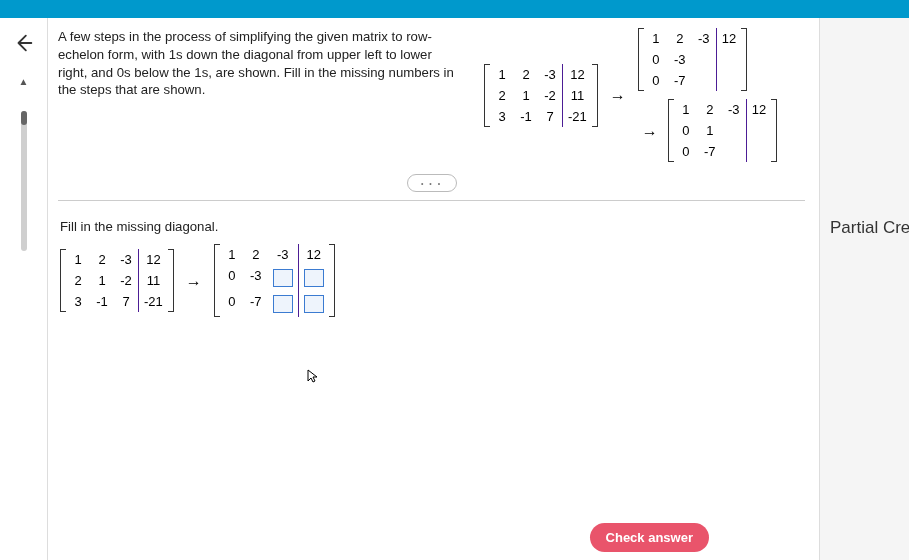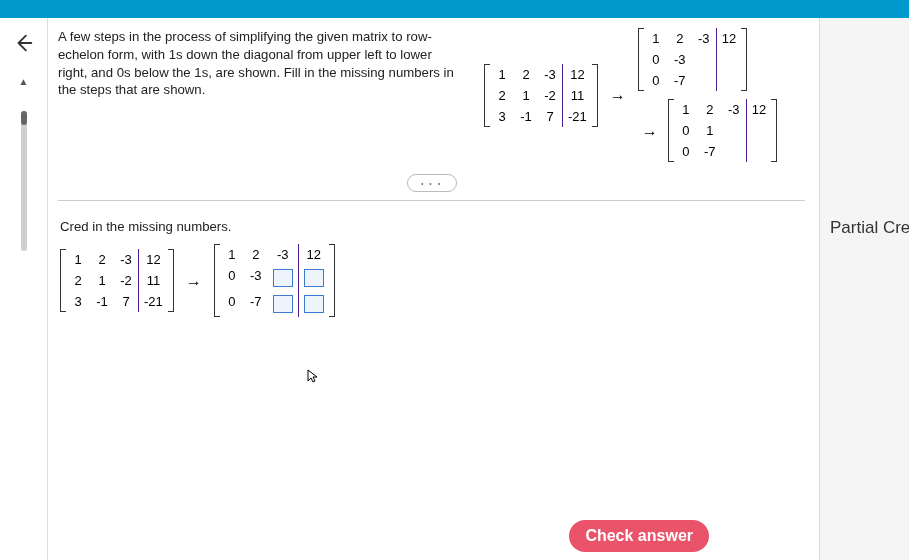--- a/index.html
+++ b/index.html
@@ -26,21 +26,21 @@
   .aug-sep { border-left: 1px solid #4c1d95; }
   .input-cell { width: 20px; height: 18px; border: 1px solid #3b7bd1; background: #eef4fc; display: inline-block; vertical-align: middle; }
   .collapse { width: 50px; height: 18px; border: 1px solid #bbb; border-radius: 10px; background: #fff; display: flex; align-items: center; justify-content: center; margin: 12px auto 8px auto; cursor: pointer; }
   .collapse span { letter-spacing: 2px; color: #777; font-size: 7px; }
   .divider { height: 1px; background: #ccc; margin: 0 0 14px 0; }
   .answer-area { padding: 4px 2px; }
   .answer-title { font-size: 13.2px; color: #222; margin-bottom: 10px; }
   .answer-row { display: flex; align-items: center; gap: 8px; }
   .right-panel { width: 90px; background: #f5f5f5; border-left: 1px solid #ddd; padding-top: 200px; font-size: 17px; color: #333; padding-left: 10px; overflow: hidden; white-space: nowrap; }
   .footer { position: absolute; bottom: 8px; right: 110px; }
-  .check-btn { background: #e9546b; color: #fff; border: none; border-radius: 16px; padding: 7px 16px; font-size: 16px; font-weight: bold; cursor: pointer; }
+  .check-btn { background: #e9546b; color: #fff; border: none; border-radius: 16px; padding: 7px 16px; font-size: 13px; font-weight: bold; cursor: pointer; }
   .stack-right { display:flex; flex-direction:column; gap:8px; }
   .cursor-icon { position:absolute; left:258px; top:350px; pointer-events:none; }
   .cursor-icon svg { width:16px; height:16px; }
 </style>
 </head>
 <body>
 
 <div class="topbar"></div>
 <div class="page">
 
@@ -129,21 +129,21 @@
         </div>
       </div>
     </div>
 
     <div class="collapse">
       <span>• • •</span>
     </div>
     <div class="divider"></div>
 
     <div class="answer-area">
-      <div class="answer-title">Cred in the missing numbers.</div>
+      <div class="answer-title">Fill in the missing diagonal.</div>
       <div class="answer-row">
 
         <div class="matrix">
           <div class="mbracket left"></div>
           <div class="mgrid" style="grid-template-columns:repeat(4,auto);">
             <div class="cell">1</div>
             <div class="cell">2</div>
             <div class="cell">-3</div>
             <div class="cell aug-sep">12</div>
             <div class="cell">2</div>

